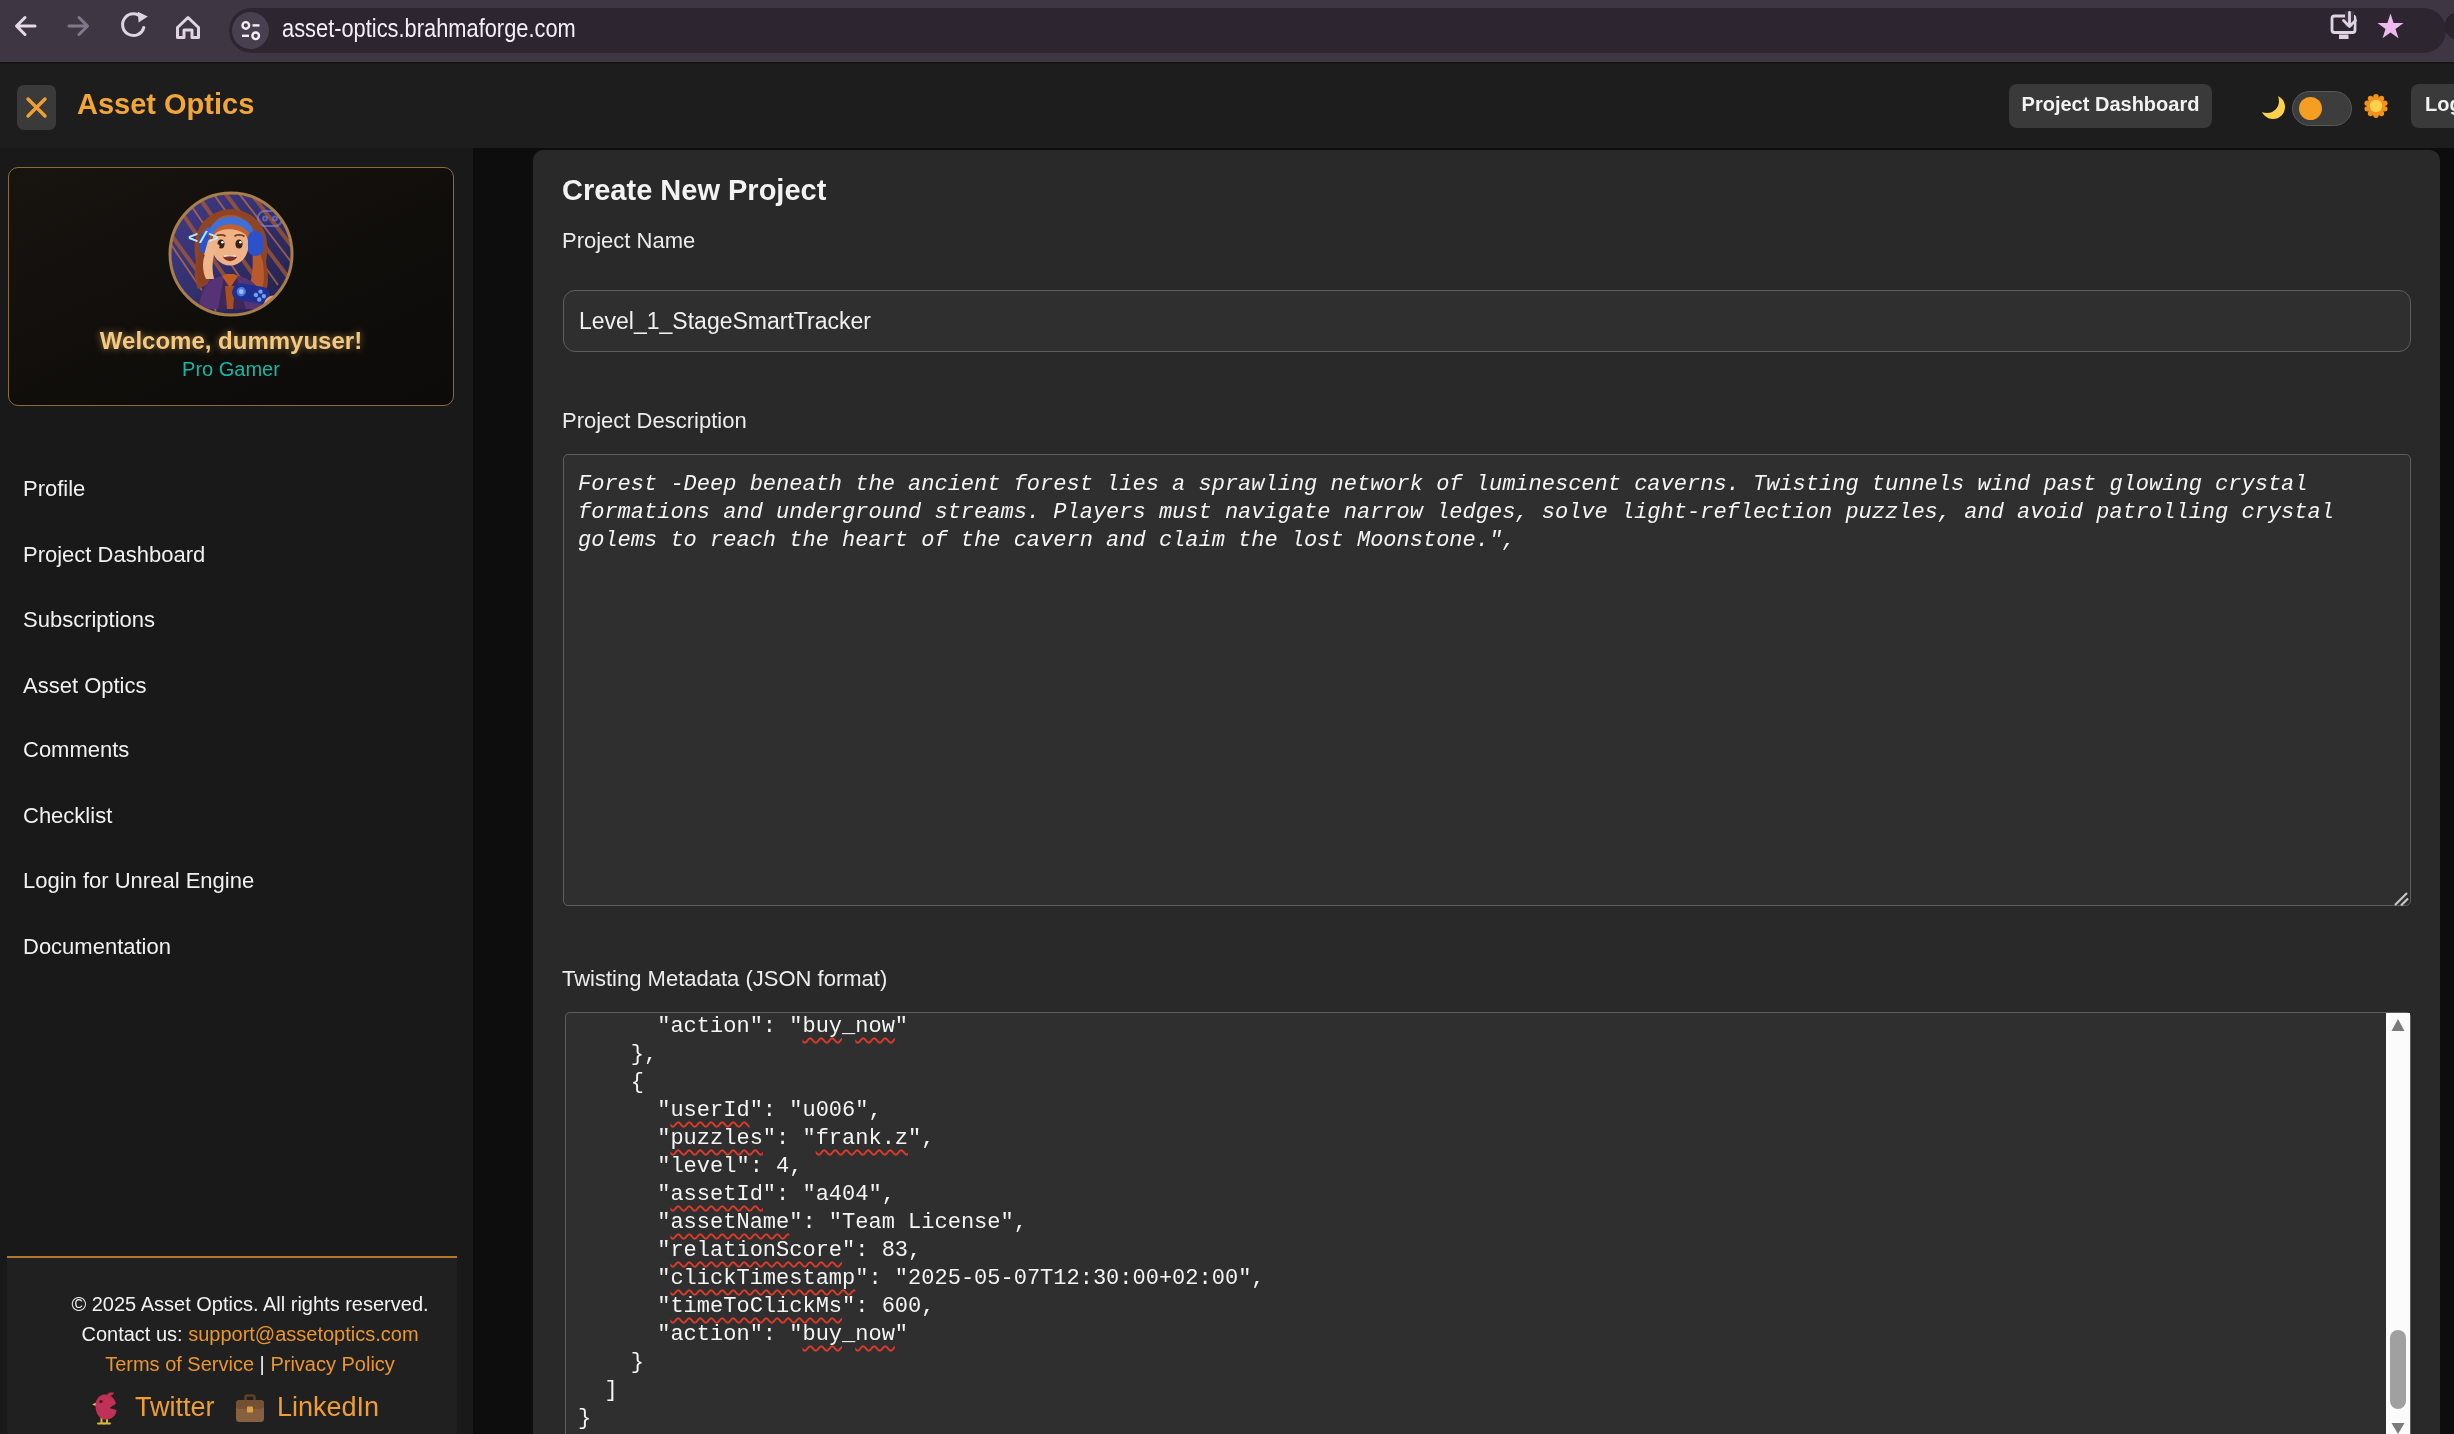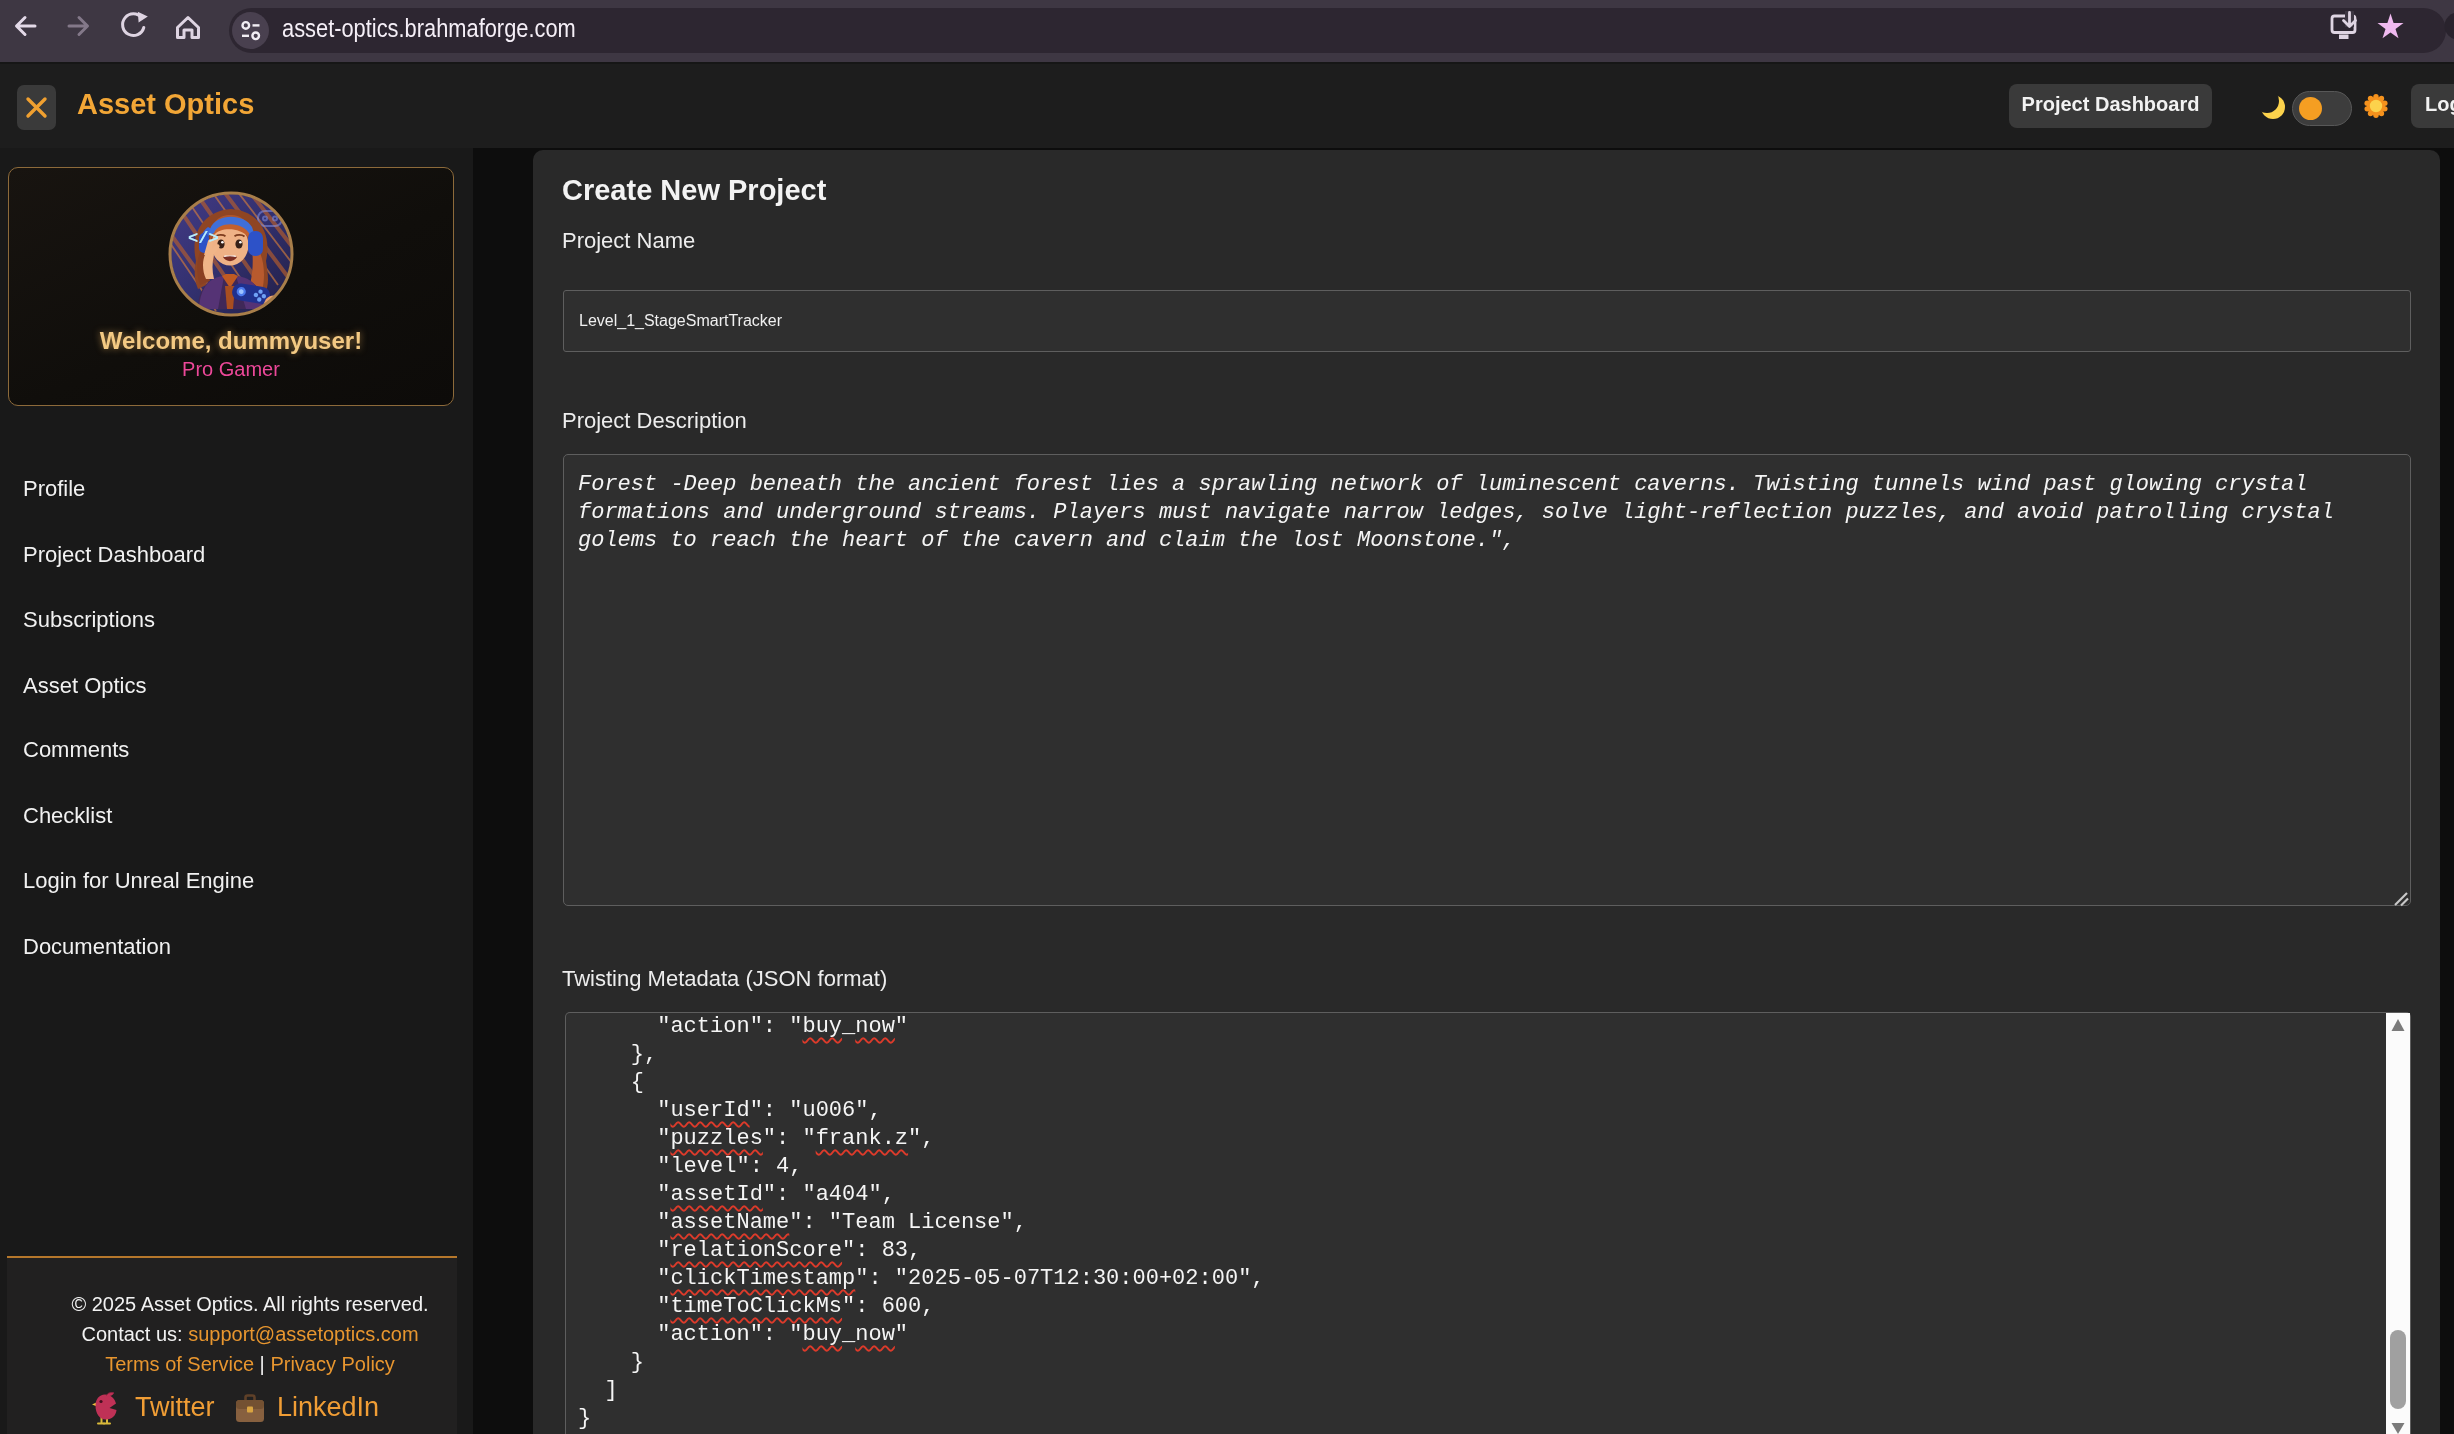--- a/index.html
+++ b/index.html
@@ -18,31 +18,31 @@
       font-size:20px; font-weight:bold; color:#f2f2f2; text-align:center; line-height:40px; }
   #toggle { position:absolute; left:2292px; top:91px; width:60px; height:35px; border-radius:18px; background:#3d3d3d; border:1px solid #585858; }
   #knob { position:absolute; left:6px; top:5px; width:23px; height:23px; border-radius:50%; background:#f59e22; }
   #logoutbtn { position:absolute; left:2411px; top:84px; width:120px; height:44px; border-radius:8px; background:#3a3a3a;
       font-size:20px; font-weight:bold; color:#f2f2f2; line-height:40px; padding-left:14px; }
   #sidebar { position:absolute; left:0; top:148px; width:473px; height:1286px; background:#191919; }
   #card { position:absolute; left:8px; top:167px; width:446px; height:239px; border-radius:10px; border:1px solid #8d6a3a;
       background:linear-gradient(155deg, #181410 0%, #100e0b 55%, #0d0b09 100%); }
   #welcome { position:absolute; left:8px; top:327px; width:446px; text-align:center; font-size:24px; font-weight:bold; color:#f3c983;
       text-shadow:0 0 7px rgba(243,185,100,0.6); }
-  #progamer { position:absolute; left:8px; top:358px; width:446px; text-align:center; font-size:20px; color:#ec4899; }
+  #progamer { position:absolute; left:8px; top:358px; width:446px; text-align:center; font-size:20px; color:#14b8a6; }
   .nav { position:absolute; left:23px; font-size:22px; color:#f1f1f1; white-space:nowrap;margin-top:16px; }
   #sfooter { position:absolute; left:7px; top:1256px; width:450px; height:178px; background:#212020; border-top:2px solid #b5772b; }
   .fline { position:absolute; left:25px; width:450px; text-align:center; font-size:20px; color:#f2f2f2; white-space:nowrap; }
   .olink { color:#e8962f; }
   .slink { position:absolute; font-size:27px; color:#f09d35; white-space:nowrap; }
   #panel { position:absolute; left:533px; top:150px; width:1907px; height:1284px; background:#292929; border-radius:10px 10px 0 0; }
   #h1 { position:absolute; left:562px; top:174px; font-size:29px; font-weight:bold; color:#f3f3f3; }
   .label { position:absolute; left:562px; font-size:22px; color:#ededed;text-align:right; }
-  #nameinput { position:absolute; left:563px; top:290px; width:1848px; height:62px; background:#2f2f2f; border:1px solid #5e5e5e; border-radius:3px;
-      font-size:16px; color:#f0f0f0; line-height:60px; padding-left:15px; }
+  #nameinput { position:absolute; left:563px; top:290px; width:1848px; height:62px; background:#2f2f2f; border:1px solid #5e5e5e; border-radius:12px;
+      font-size:23px; color:#f0f0f0; line-height:60px; padding-left:15px; }
   #ta1 { position:absolute; left:563px; top:454px; width:1848px; height:452px; background:#2f2f2f; border:1px solid #5e5e5e; border-radius:5px; }
   #ta1text { position:absolute; left:578px; top:471px; font-family:"Liberation Mono", monospace; font-size:22px; line-height:28px; color:#f5f5f5; white-space:pre;font-style:italic; }
   #ta2 { position:absolute; left:565px; top:1012px; width:1846px; height:422px; background:#2f2f2f; border:1px solid #5e5e5e; border-bottom:none; border-radius:5px 5px 0 0; }
   #ta2text { position:absolute; left:578px; top:1013px; font-family:"Liberation Mono", monospace; font-size:22px; line-height:28px; color:#f5f5f5; white-space:pre; }
   .sq { text-decoration-line:underline; text-decoration-style:wavy; text-decoration-color:#dd3a2a; text-decoration-thickness:2px; text-underline-offset:5px;text-align:right; }
   #sbtrack { position:absolute; left:2386px; top:1013px; width:24px; height:421px; background:#fbfbfb; }
   #sbthumb { position:absolute; left:2390px; top:1330px; width:16px; height:79px; background:#a0a0a0; border-radius:8px; }
 </style>
 </head>
 <body>

